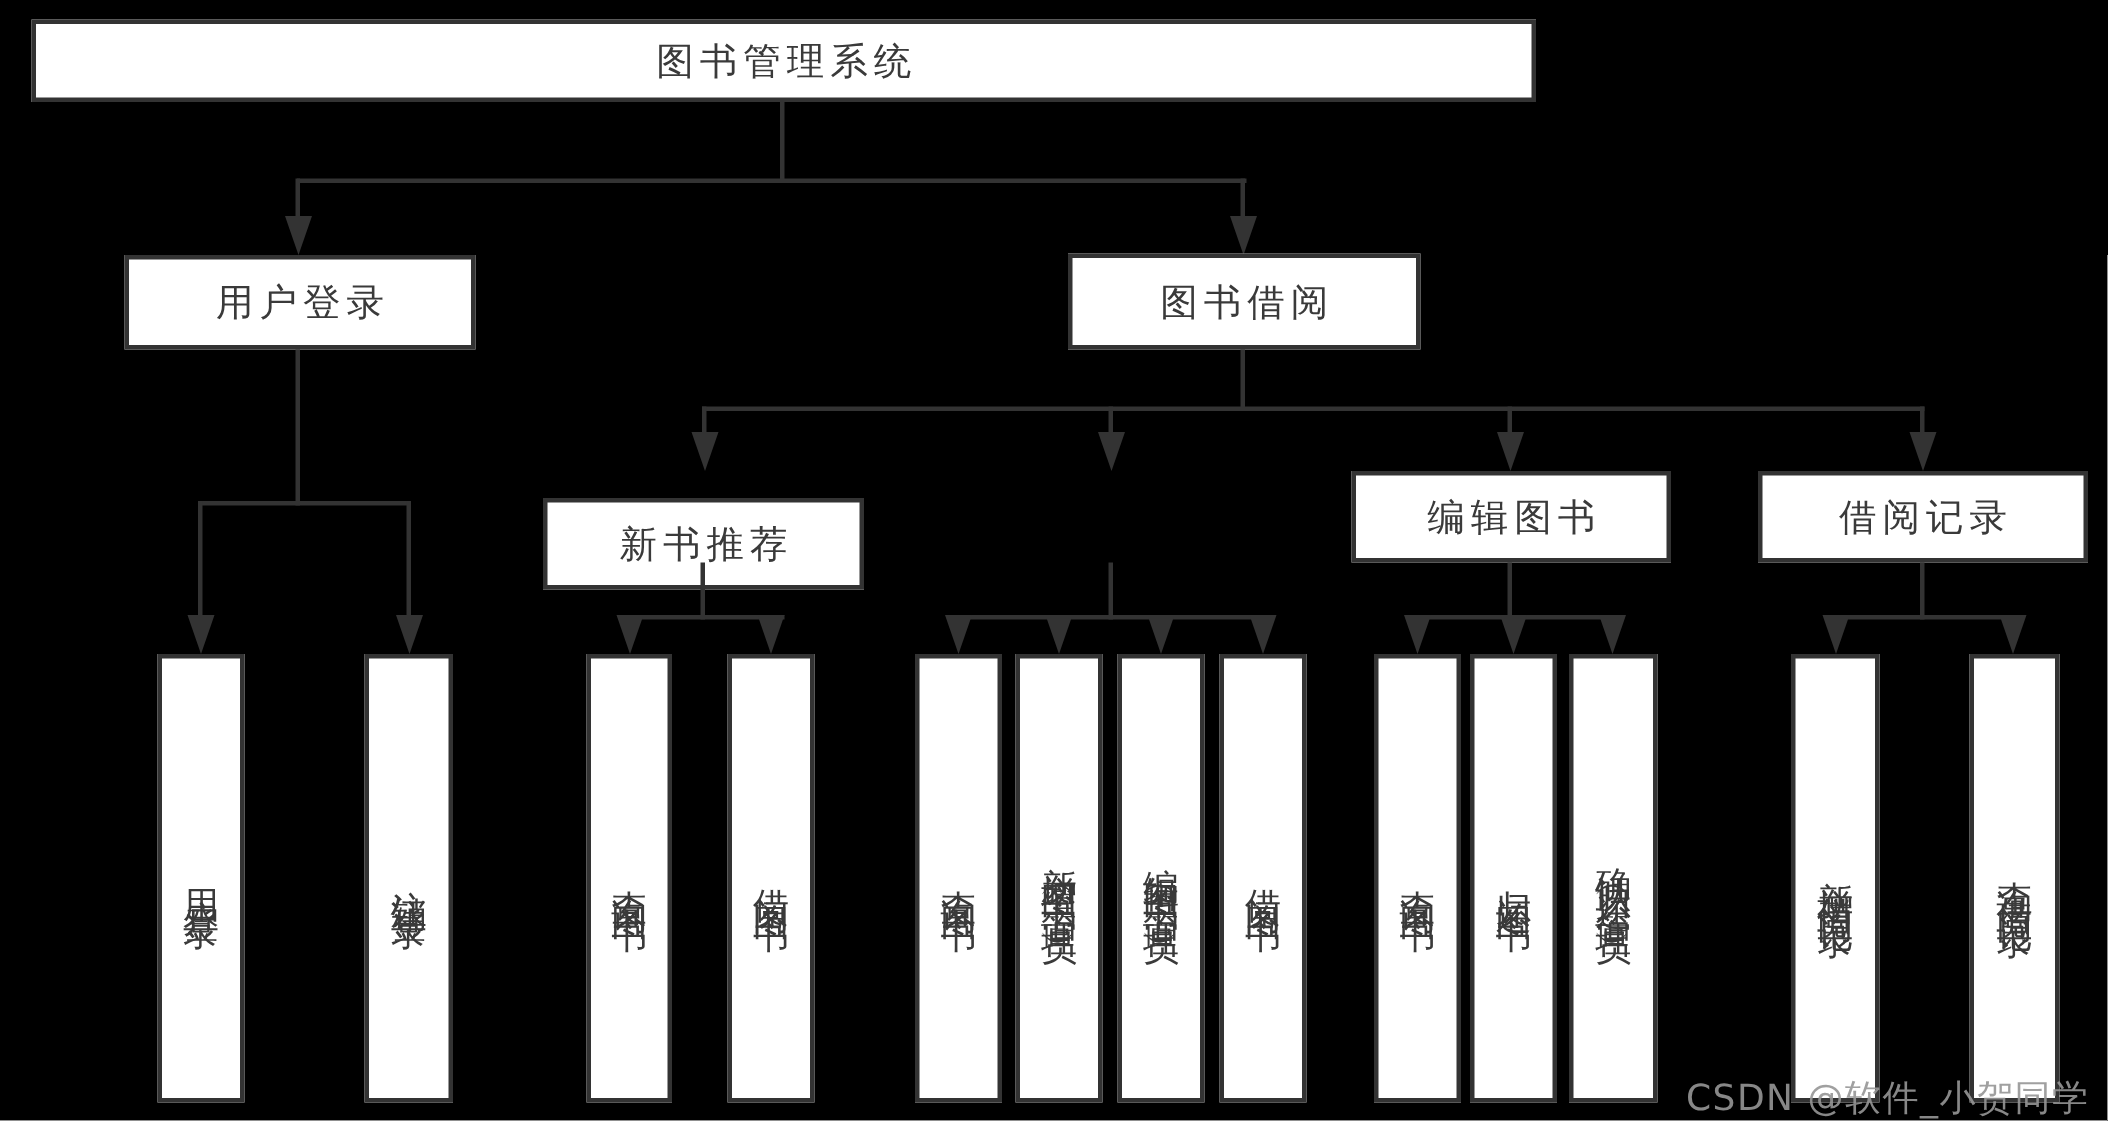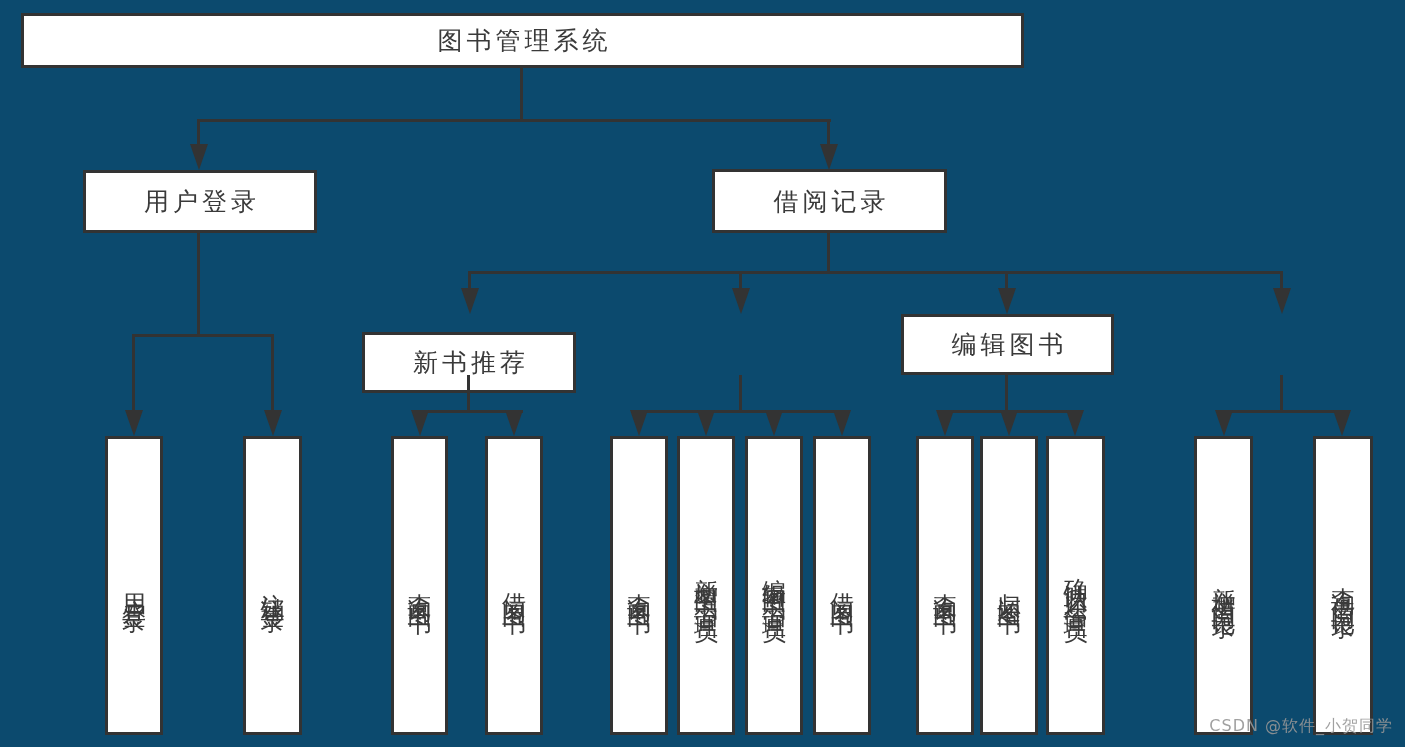--- a/index.html
+++ b/index.html
@@ -1,20 +1,20 @@
 <!DOCTYPE html>
 <html><head>
 <meta charset="utf-8">
 <style>
   html, body { margin: 0; padding: 0; background: #ffffff; }
   .stage {
     position: relative;
     width: 1405px;
     height: 747px;
-    background: #0c4a6e;
+    background: #000000;
     font-family: "DejaVu Sans", "Liberation Sans", sans-serif;
     overflow: hidden;
   }
   .node {
     position: absolute;
     box-sizing: border-box;
     border: 3px solid #333333;
     background: #ffffff;
     display: flex;
     align-items: center;
@@ -38,21 +38,21 @@
     position: absolute;
     width: 0; height: 0;
     border-left: 9px solid transparent;
     border-right: 9px solid transparent;
     border-top: 26px solid #333333;
   }
   .watermark {
     position: absolute;
     top: 716px;
     right: 12px;
-    font-size: 16px;
+    font-size: 24px;
     color: rgba(150, 150, 150, 0.9);
     letter-spacing: 1px;
     white-space: nowrap;
     z-index: 5;
   }
 </style>
 </head>
 <body>
 
 <div class="stage">
@@ -65,21 +65,21 @@
   <div class="line hline" style="left:198px; top:119px; width:633px;"></div>
   <div class="line vline" style="left:197px; top:119px; height:28px;"></div>
   <div class="arrow" style="left:190px; top:144px;"></div>
   <div class="line vline" style="left:827px; top:119px; height:28px;"></div>
   <div class="arrow" style="left:820px; top:144px;"></div>
 
   <div class="node h-node" style="left:83px; top:170px; width:234px; height:63px;">
     <span>用户登录</span>
   </div>
   <div class="node h-node" style="left:712px; top:169px; width:235px; height:64px;">
-    <span>借阅记录</span>
+    <span>图书借阅</span>
   </div>
 
   <div class="line vline" style="left:197px; top:233px; height:104px;"></div>
   <div class="line hline" style="left:132px; top:334px; width:142px;"></div>
   <div class="line vline" style="left:132px; top:334px; height:78px;"></div>
   <div class="arrow" style="left:125px; top:410px;"></div>
   <div class="line vline" style="left:271px; top:334px; height:78px;"></div>
   <div class="arrow" style="left:264px; top:410px;"></div>
 
   <div class="line vline" style="left:827px; top:233px; height:41px;"></div>
@@ -91,20 +91,23 @@
   <div class="line vline" style="left:1005px; top:271px; height:18px;"></div>
   <div class="arrow" style="left:998px; top:288px;"></div>
   <div class="line vline" style="left:1280px; top:271px; height:18px;"></div>
   <div class="arrow" style="left:1273px; top:288px;"></div>
 
   <div class="node h-node" style="left:362px; top:332px; width:214px; height:61px;font-family:Liberation Serif, serif;">
     <span>新书推荐</span>
   </div>
   <div class="node h-node" style="left:901px; top:314px; width:213px; height:61px;">
     <span>编辑图书</span>
+  </div>
+  <div class="node h-node" style="left:1172px; top:314px; width:220px; height:61px;">
+    <span>借阅记录</span>
   </div>
 
   <div class="line vline" style="left:467px; top:375px; height:38px;"></div>
   <div class="line hline" style="left:412px; top:410px; width:111px;"></div>
   <div class="arrow" style="left:411px; top:410px;"></div>
   <div class="arrow" style="left:505px; top:410px;"></div>
 
   <div class="line vline" style="left:739px; top:375px; height:38px;"></div>
   <div class="line hline" style="left:637px; top:410px; width:207px;"></div>
   <div class="arrow" style="left:630px; top:410px;"></div>

